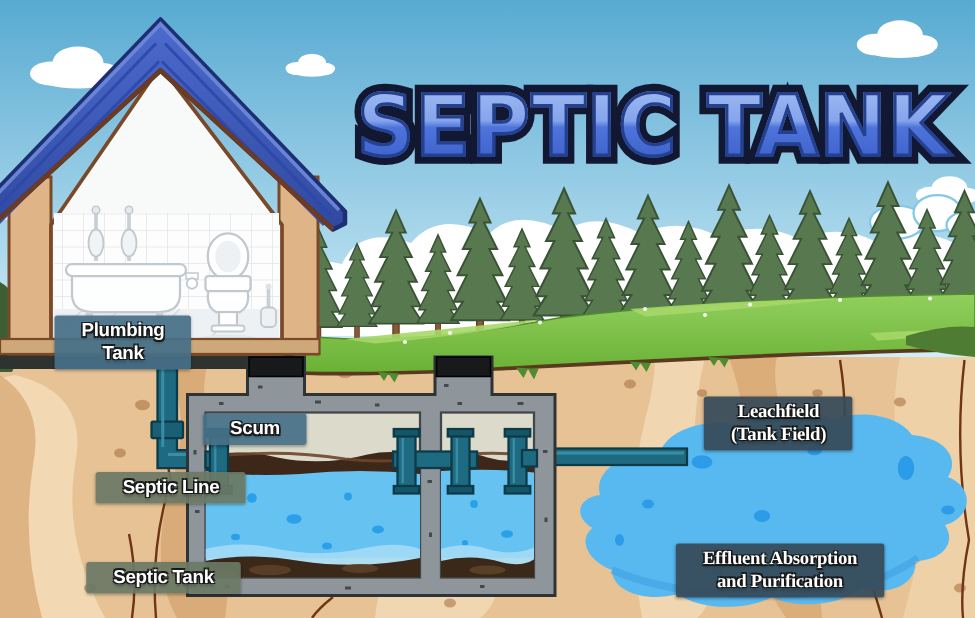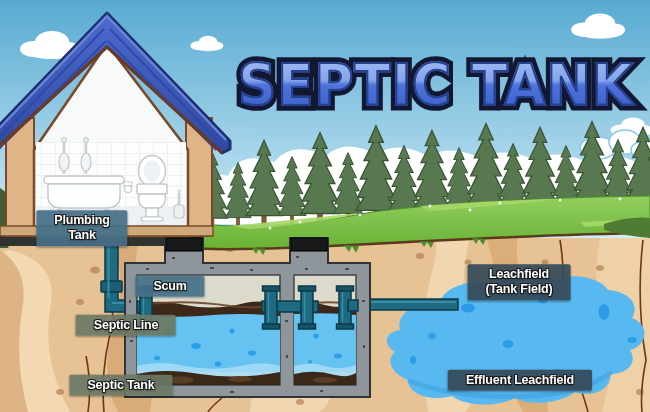--- a/index.html
+++ b/index.html
@@ -9,23 +9,23 @@
 
   
   .badge{position:absolute;transform:translate(-50%,-50%);color:#fff;
          font:bold 12.5px/1.18 "Liberation Sans",sans-serif;letter-spacing:-0.2px;
          text-align:center;padding:3px 18px;border-radius:2px;white-space:nowrap;
          box-shadow:0 1px 2px rgba(0,0,0,.3);
          text-shadow:-1px -1px 0 rgba(22,22,22,.9),1px -1px 0 rgba(22,22,22,.9),
                      -1px 1px 0 rgba(22,22,22,.9),1px 1px 0 rgba(22,22,22,.9),
                      0 2px 2px rgba(0,0,0,.35);}
   .badge-steel {background:rgba(70,112,136,.93);}
-  .badge-sage  {background:rgba(106,120,100,.93);margin-left:12px;}
+  .badge-sage  {background:rgba(106,120,100,.93);}
   .badge-dark  {background:rgba(30,32,24,.82);}
-  .badge-slate {background:rgba(54,74,88,.93);}
+  .badge-slate {background:rgba(54,74,88,.93);font-family:Liberation Serif, serif;}
 
   
   .title-wrap{position:absolute;left:436px;top:85px;transform:translate(-50%,-50%) scaleY(1.06);
               white-space:nowrap;}
   .title-wrap span{display:block;font:bold 53px/1 "DejaVu Sans",sans-serif;letter-spacing:1px;}
   .title-back{position:absolute;left:0;top:0;color:#131832;
               -webkit-text-stroke:11px #131832;
               text-shadow:0 4px 0 #10142a, 0 0 3px rgba(255,255,255,.7);}
   .title-front{position:relative;
                background:linear-gradient(180deg,#9fbbf2 0%,#86a4ec 42%,#4e73da 50%,#3a5ec8 100%);
@@ -390,16 +390,17 @@
   <div>Septic Tank</div>
 </div>
 <div class="badge badge-steel" style="left:170px;top:286px">
   <div>Scum</div>
 </div>
 <div class="badge badge-slate" style="left:519px;top:282px">
   <div>Leachfield</div>
   <div>(Tank Field)</div>
 </div>
 <div class="badge badge-slate" style="left:520px;top:380px">
-  <div>Effluent Leachfield</div>
+  <div>Effluent Absorption</div>
+  <div>and Purification</div>
 </div>
 
 </div>
 
 </body></html>

